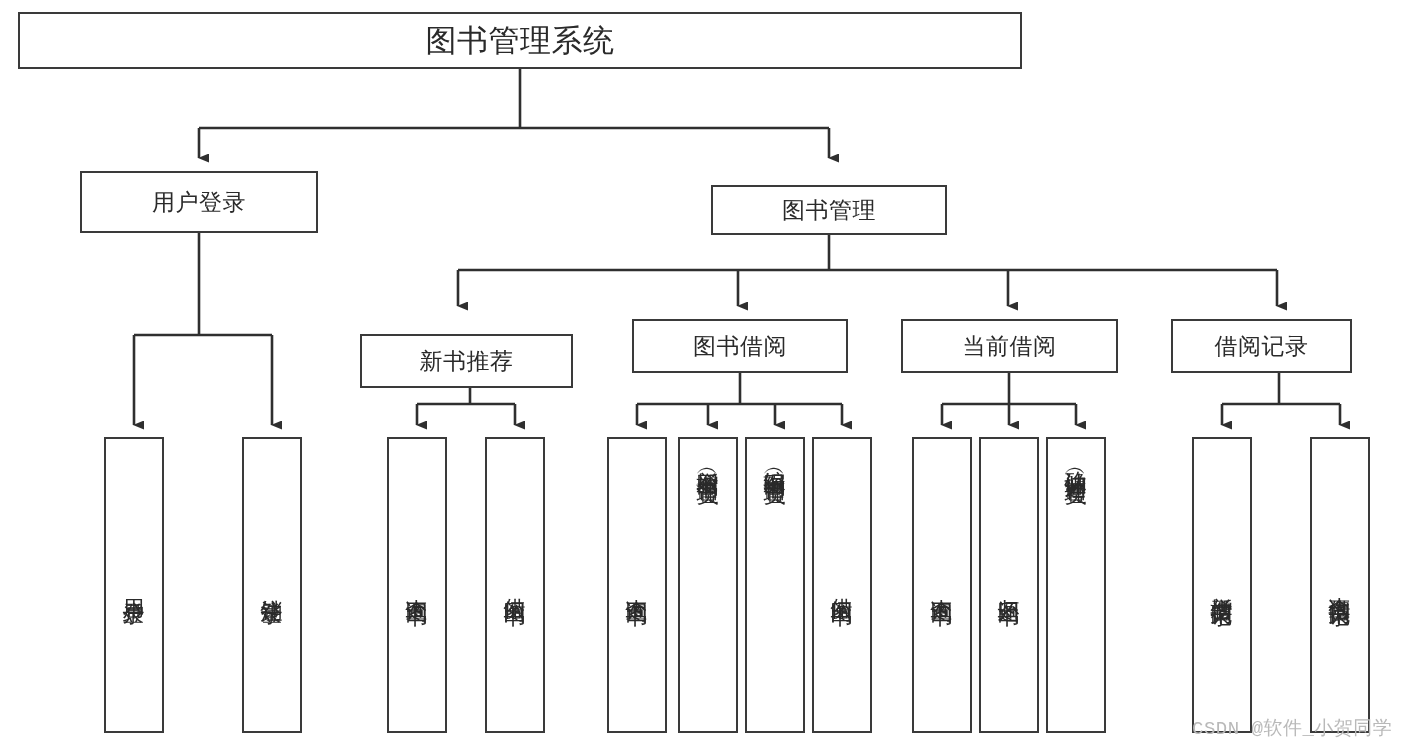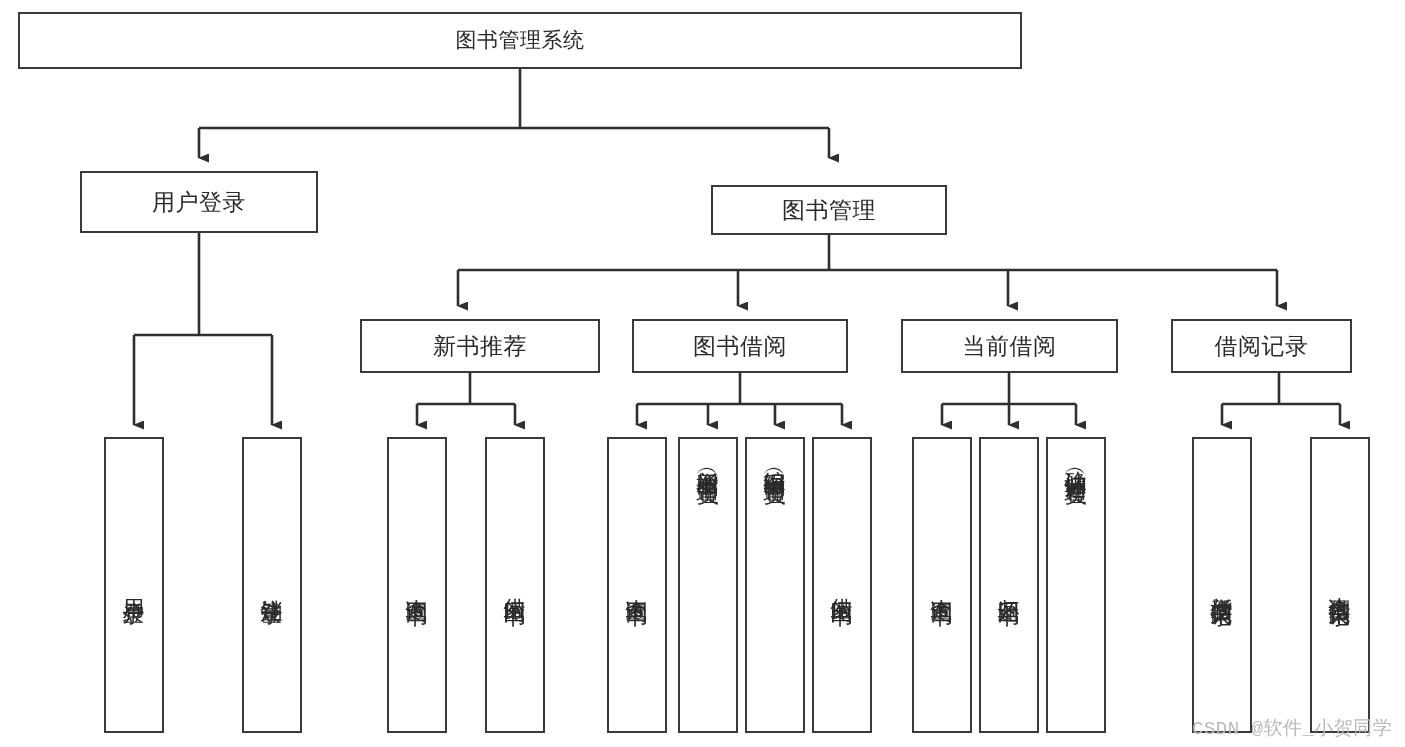--- a/index.html
+++ b/index.html
@@ -41,21 +41,21 @@
     display: block;
     color: #2a2a2a;
     letter-spacing: 0.5px;
     white-space: nowrap;
   }
   .node.horiz .label {
     font-size: 23px;
     line-height: 1;
   }
   .node.root .label {
-    font-size: 21px;
+    font-size: 31px;
   }
   
   .node.vert {
     align-items: flex-start;
     justify-content: center;
     padding-top: 14px;
   }
   .node.vert .label {
     writing-mode: vertical-rl;
     text-orientation: upright;
@@ -136,21 +136,21 @@
     <span class="label">图书管理系统</span>
   </div>
 
   <div class="node horiz" style="left:80px; top:171px; width:238px; height:62px;">
     <span class="label">用户登录</span>
   </div>
   <div class="node horiz" style="left:711px; top:185px; width:236px; height:50px;">
     <span class="label">图书管理</span>
   </div>
 
-  <div class="node horiz" style="left:360px; top:319px; width:240px; height:54px;">
+  <div class="node horiz" style="left:360px; top:334px; width:213px; height:54px;">
     <span class="label">新书推荐</span>
   </div>
   <div class="node horiz" style="left:632px; top:319px; width:216px; height:54px;">
     <span class="label">图书借阅</span>
   </div>
   <div class="node horiz" style="left:901px; top:319px; width:217px; height:54px;text-align:right;">
     <span class="label">当前借阅</span>
   </div>
   <div class="node horiz" style="left:1171px; top:319px; width:181px; height:54px;">
     <span class="label">借阅记录</span>

